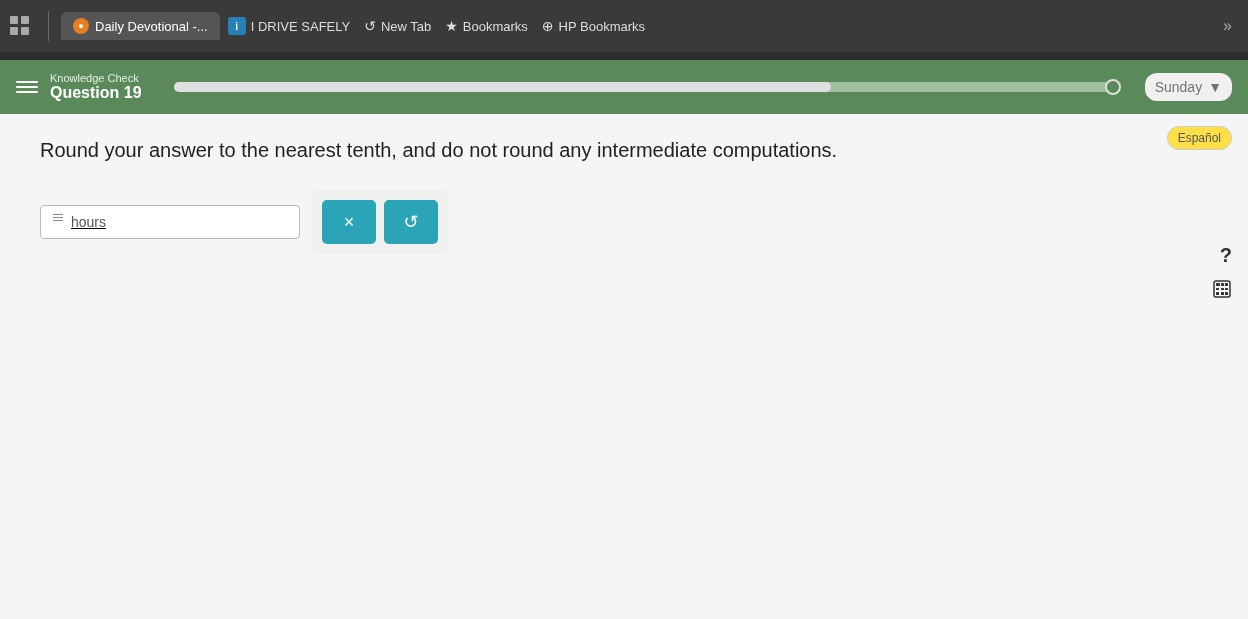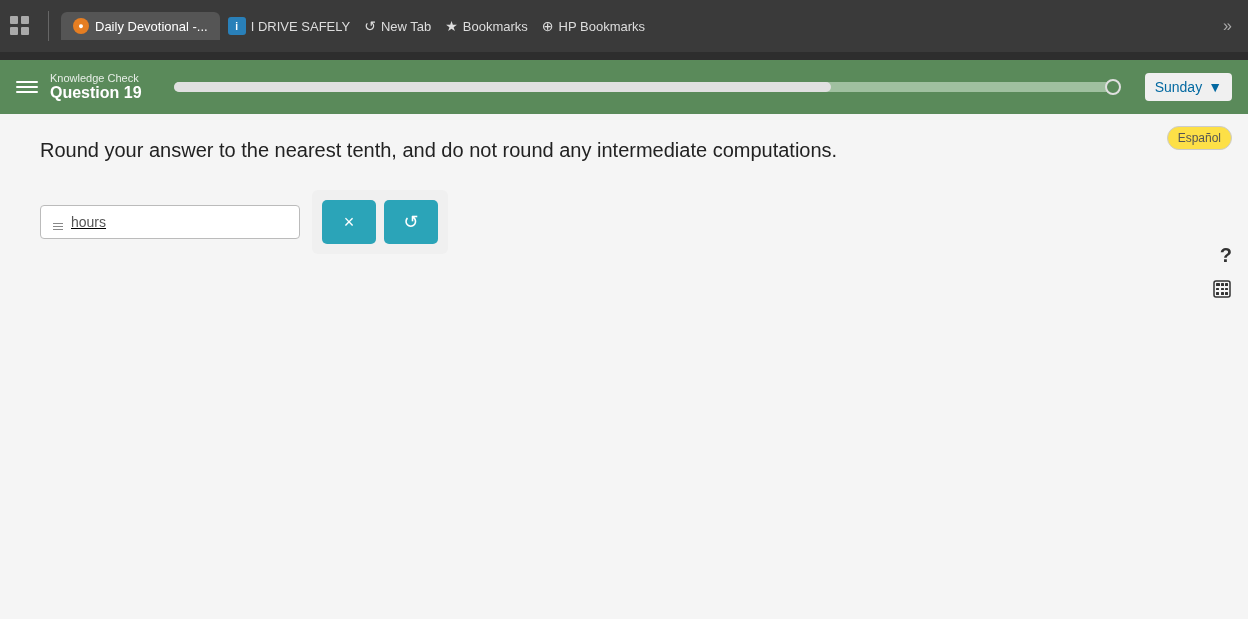--- a/index.html
+++ b/index.html
@@ -172,25 +172,25 @@
       position: absolute;
       right: -8px;
       top: -3px;
       background: #5a8a5a;
     }
     .toolbar-dropdown {
       display: flex;
       align-items: center;
       gap: 6px;
       background: #f0f0f0;
-      border-radius: 4px;
+      border-radius: 12px;
       padding: 6px 10px;
       font-size: 14px;
       cursor: pointer;
-      color: #0369a1;
+      color: #737373;
     }
 
     
     .main-content {
       background: #f5f5f5;
       padding: 0;
       position: relative;
       height: calc(619px - 52px - 54px);
     }
 
@@ -260,21 +260,21 @@
 
     .answer-row {
       display: flex;
       align-items: center;
       gap: 12px;
       margin-top: 8px;
     }
 
     .answer-input-box {
       display: flex;
-      align-items: flex-end;
+      align-items: flex-start;
       border: 1px solid #bbb;
       border-radius: 4px;
       background: white;
       padding: 8px 12px;
       width: 260px;
       gap: 8px;
       text-decoration: underline;
     }
     .answer-input-box .input-icon {
       display: flex;

